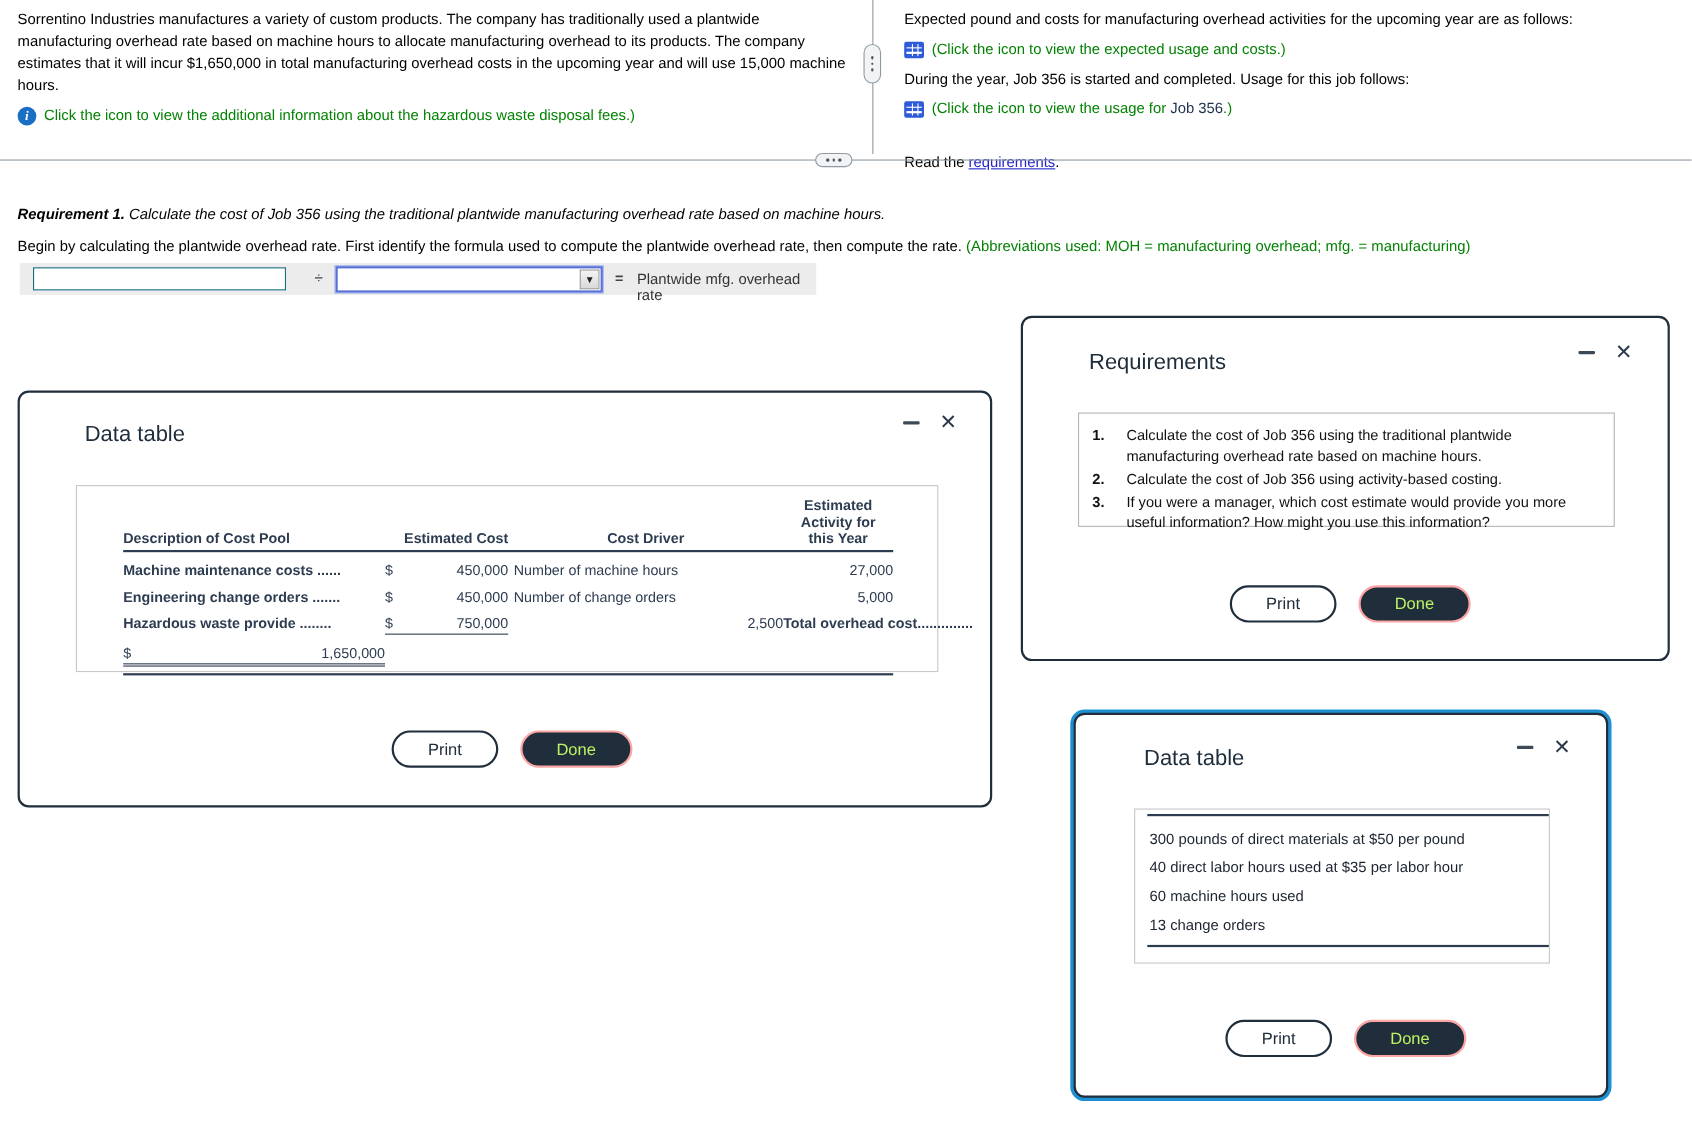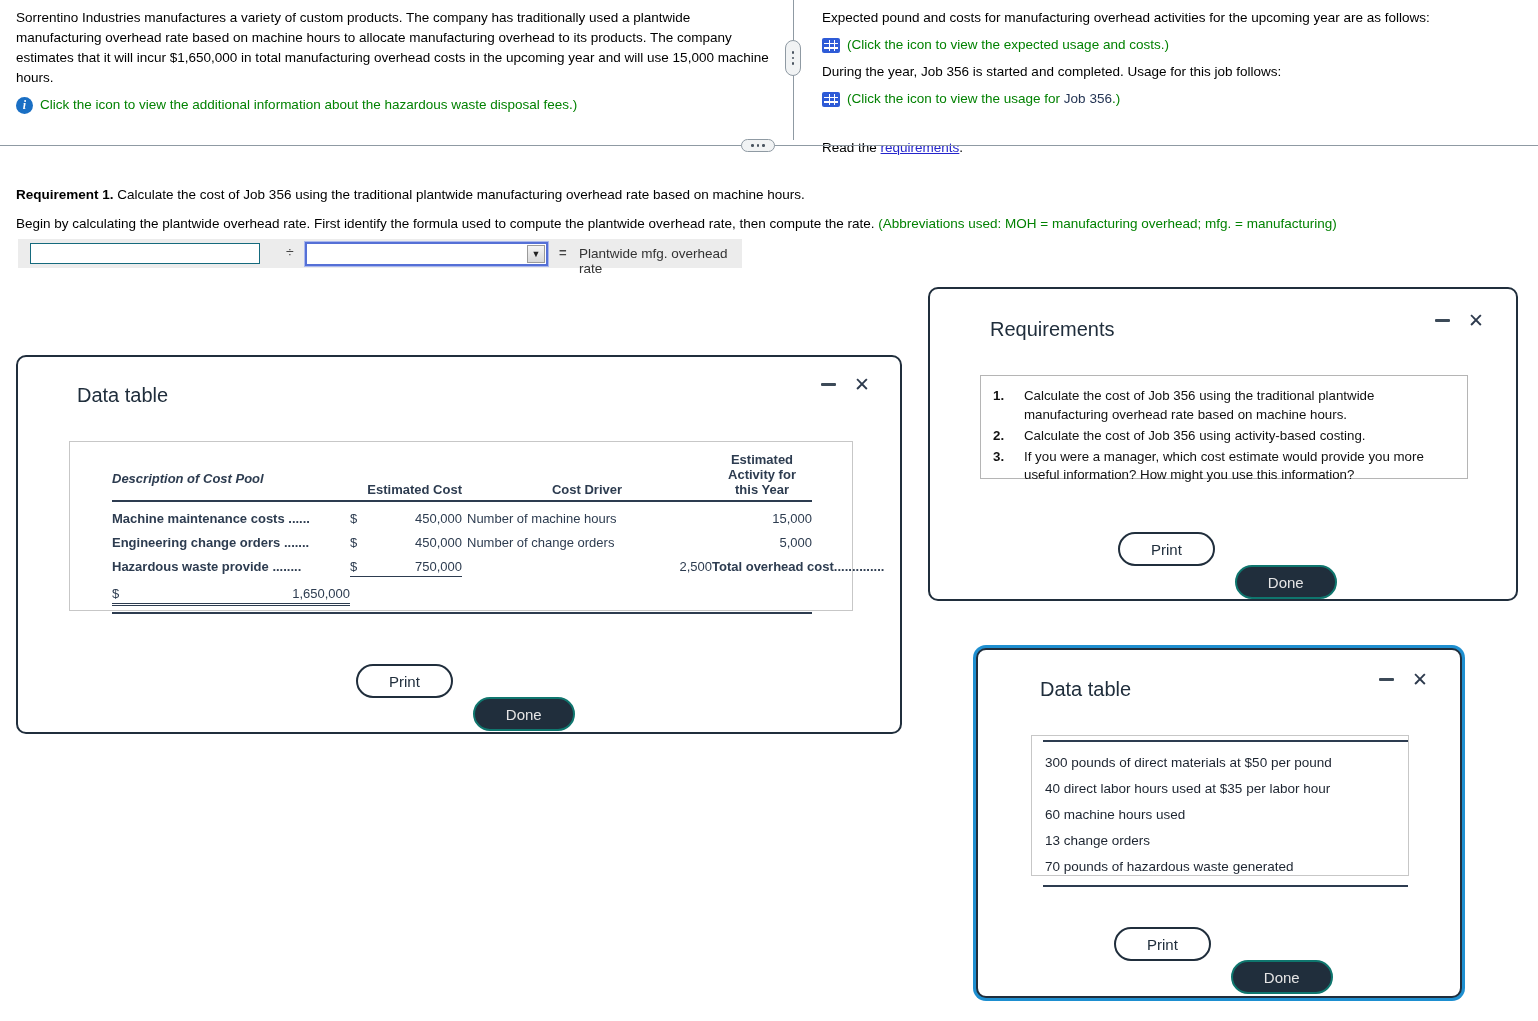--- a/index.html
+++ b/index.html
@@ -25,21 +25,21 @@
   
   .vdivider { position:absolute; left:793px; top:0; width:1px; height:140px; background:#8f9aa3; }
   .vhandle { position:absolute; left:785px; top:40px; width:16px; height:36px; border:1px solid #8f9aa3; border-radius:8px;
              background:#f1f3f4; display:flex; flex-direction:column; align-items:center; justify-content:center; gap:3px; }
   .vhandle i, .hhandle i { width:2.5px; height:2.5px; border-radius:50%; background:#4a5560; display:block; }
   .hdivider { position:absolute; left:0; top:145px; width:1538px; height:1px; background:#8f9aa3; }
   .hhandle { position:absolute; left:741px; top:139px; width:34px; height:13px; border:1px solid #8f9aa3; border-radius:7px;
              background:#f1f3f4; display:flex; align-items:center; justify-content:center; gap:3px; }
 
   
-  .req-line { position:absolute; left:16px; top:187px; font-size:13.5px; color:#000; }
+  .req-line { position:absolute; left:16px; top:187px; font-size:13.5px; color:#000;font-style:italic; }
   .begin-line { position:absolute; left:16px; top:216px; font-size:13.5px; color:#000; white-space:nowrap; }
   .formula-row { position:absolute; left:18px; top:239px; width:724px; height:29px; background:#ececec;
                  display:flex; align-items:center; font-size:13.5px; }
   .formula-input { position:absolute; left:12px; top:4px; width:230px; height:21px; border:1px solid #156a7d; background:#fff; outline:none; font-size:13px; padding:0 4px; }
   .op-div { position:absolute; left:268px; top:5px; color:#444; font-size:14px; }
   .fake-select { position:absolute; left:287px; top:2.5px; width:243px; height:24px; background:#fff; border:2px solid #5570d6;
                  box-shadow:0 0 0 1px #aab8ef; display:flex; align-items:center; justify-content:flex-end; cursor:pointer; }
   .fake-select .arrow-box { width:18px; height:18px; margin-right:1px; background:linear-gradient(#f4f4f4,#d9d9d9); border:1px solid #9a9a9a;
                  display:flex; align-items:center; justify-content:center; font-size:9px; color:#222; }
   .op-eq { position:absolute; left:541px; top:6px; color:#444; font-size:13px; font-weight:bold; }
@@ -48,31 +48,31 @@
   
   .dialog { position:absolute; background:#fff; border:2px solid #202e3c; border-radius:10px; }
   .dlg-title { font-size:20px; color:#202e3c; position:absolute; }
   .win-controls { position:absolute; display:flex; align-items:center; gap:18px; }
   .min-btn { width:15px; height:3.5px; background:#3c4a58; border-radius:1px; cursor:pointer; }
   .close-btn { font-size:19px; color:#2d3a4d; cursor:pointer; line-height:1; }
 
   .btn-row { position:absolute; display:flex; gap:20px; }
   .btn { height:34px; min-width:95px; padding:0 31px; border-radius:17px; font-size:15px; display:flex; align-items:center; justify-content:center; cursor:pointer; font-family:"Liberation Sans", sans-serif; }
   .btn.print { background:#fff; border:2px solid #202e3c; color:#202e3c; }
-  .btn.done { background:#202e3c; border:2px solid #0f766e; color:#e5e5e5;margin-top:33px; }
+  .btn.done { background:#202e3c; border:2px solid #fca5a5; color:#bef264; }
 
   
   #dlg-data1 { left:16px; top:355px; width:886px; height:379px; }
   #dlg-data1 .dlg-title { left:59px; top:27px; }
   #dlg-data1 .win-controls { right:30px; top:18px; }
   .tbl-box { position:absolute; left:51px; top:84px; width:784px; height:170px; border:1px solid #c7c7c7; background:#fff;
              padding:10px 42px 0 42px; color:#2d3c50; font-size:13px; }
   .tbl-grid { display:grid; grid-template-columns:238px 112px 250px 100px; }
   .tbl-head { font-weight:bold; }
-  .th-desc { align-self:end; padding-bottom:14px;font-style:italic; }
+  .th-desc { align-self:end; padding-bottom:3px; }
   .th-cost { text-align:right; align-self:end; padding-bottom:3px; }
   .th-driver { text-align:center; align-self:end; padding-bottom:3px; }
   .th-act { text-align:center; align-self:end; line-height:15px; padding-bottom:3px; }
   .head-rule { grid-column:1 / 5; border-top:2px solid #2d3c50; height:0; }
   .t-label { font-weight:bold; padding-top:9px; white-space:nowrap; }
   .t-amt { display:flex; justify-content:space-between; padding-top:9px; align-items:flex-end; }
   .t-amt.u1 { border-bottom:1.5px solid #2d3c50; padding-bottom:2px; }
   .t-amt.u2 { border-bottom:3.5px double #2d3c50; padding-bottom:2px; }
   .t-driver { padding-top:9px; padding-left:5px; white-space:nowrap; }
   .t-act { text-align:right; padding-top:9px; }
@@ -184,21 +184,21 @@
           <div>this Year</div>
         </div>
         <div class="head-rule"></div>
 
         <div class="t-label">Machine maintenance costs  ......</div>
         <div class="t-amt">
             <span>$</span>
             <span>450,000</span>
           </div>
         <div class="t-driver">Number of machine hours</div>
-        <div class="t-act">15,000</div>
+        <div class="t-act">27,000</div>
 
         <div class="t-label">Engineering change orders .......</div>
         <div class="t-amt">
             <span>$</span>
             <span>450,000</span>
           </div>
         <div class="t-driver">Number of change orders</div>
         <div class="t-act">5,000</div>
 
         <div class="t-label">Hazardous waste provide ........</div>
@@ -256,21 +256,20 @@
     <div class="win-controls">
       <span class="min-btn"></span>
       <span class="close-btn">✕</span>
     </div>
     <div class="job-box">
       <div class="job-list">
         <div>300 pounds of direct materials at $50 per pound</div>
         <div>40 direct labor hours used at $35 per labor hour</div>
         <div>60 machine hours used</div>
         <div>13 change orders</div>
-        <div>70 pounds of hazardous waste generated</div>
       </div>
     </div>
     <div class="btn-row">
       <div class="btn print">Print</div>
       <div class="btn done">Done</div>
     </div>
   </div>
 
 </div>
 

